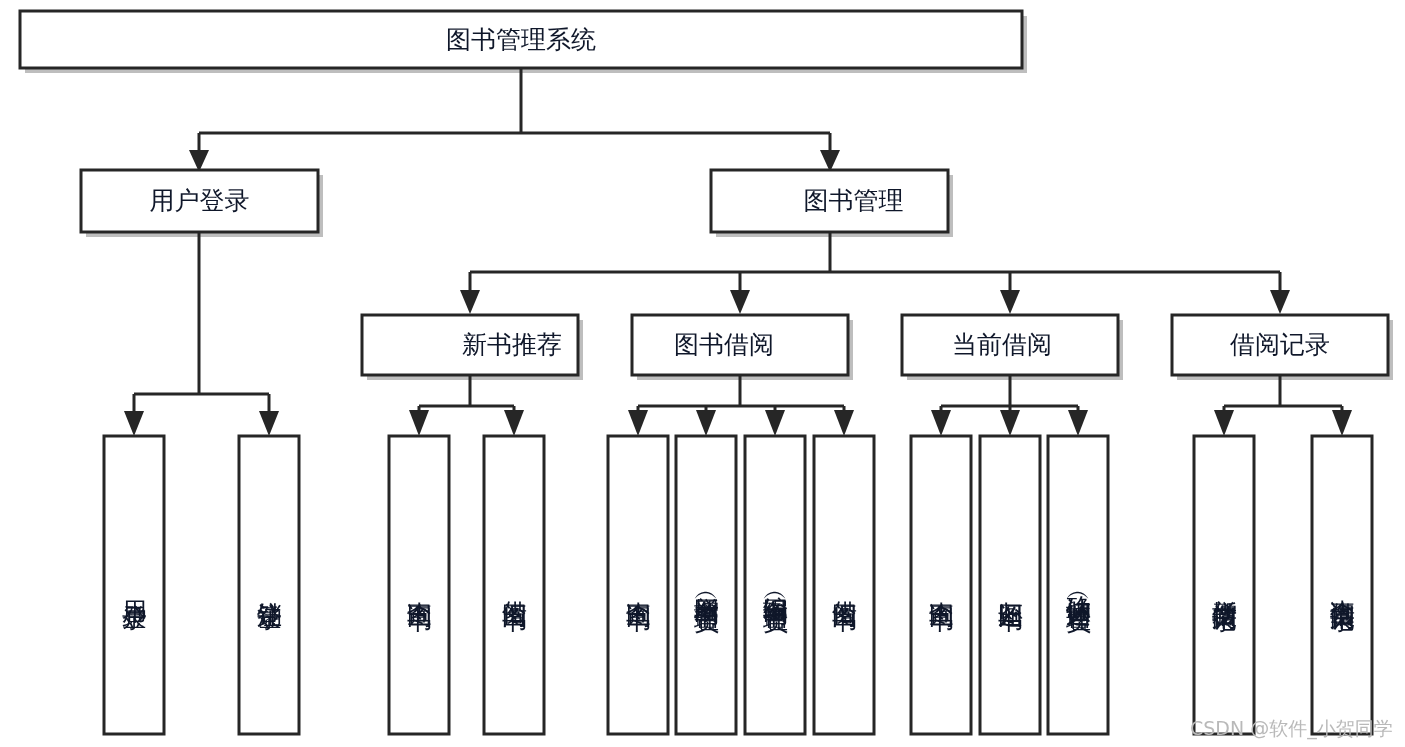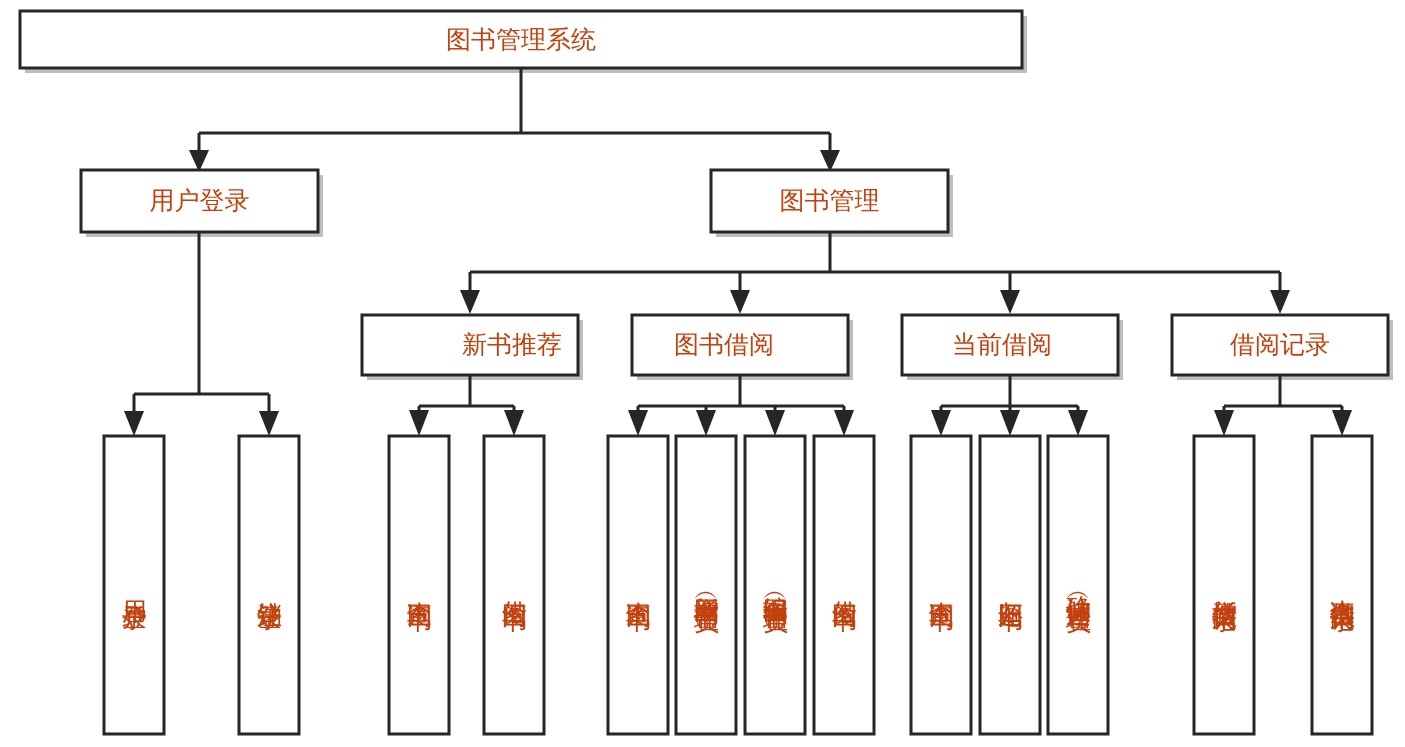--- a/index.html
+++ b/index.html
@@ -42,21 +42,21 @@
     fill: none;
   }
   .arrowhead {
     fill: #262626;
   }
   .node-label {
     position: absolute;
     display: flex;
     align-items: center;
     justify-content: center;
-    color: #c2410c;
+    color: #0f172a;
     font-family: "DejaVu Sans", "Liberation Sans", sans-serif;
     line-height: 1.12;
     pointer-events: none;
     user-select: none;
   }
   .horiz-label {
     font-size: 25px;
     letter-spacing: 0px;
   }
   .vert-label {
@@ -150,21 +150,21 @@
     <rect class="nodebox" x="980" y="436" width="60" height="298"></rect>
     <rect class="nodebox" x="1048" y="436" width="60" height="298"></rect>
 
     <rect class="nodebox" x="1194" y="436" width="60" height="298"></rect>
     <rect class="nodebox" x="1312" y="436" width="60" height="298"></rect>
   </svg>
 
   <div class="node-label horiz-label" style="left:20px; top:11px; width:1002px; height:57px;">图书管理系统</div>
 
   <div class="node-label horiz-label" style="left:81px; top:170px; width:237px; height:62px;">用户登录</div>
-  <div class="node-label horiz-label" style="left:711px; top:170px; width:237px; height:62px;">图书管理</div>
+  <div class="node-label horiz-label" style="left:711px; top:170px; width:237px; height:62px;padding-left:24px;">图书管理</div>
 
   <div class="node-label horiz-label" style="left:362px; top:315px; width:216px; height:60px;margin-left:42px;">新书推荐</div>
   <div class="node-label horiz-label" style="left:632px; top:315px; width:184px; height:60px;">图书借阅</div>
   <div class="node-label horiz-label" style="left:902px; top:315px; width:200px; height:60px;">当前借阅</div>
   <div class="node-label horiz-label" style="left:1172px; top:315px; width:216px; height:60px;">借阅记录</div>
 
   <div class="node-label" style="left:104px; top:436px; width:60px; height:298px;">
     <span class="vert-label">用户登录</span>
   </div>
   <div class="node-label" style="left:239px; top:436px; width:60px; height:298px;">
@@ -201,13 +201,14 @@
     <span class="vert-label">确认归还（管理员）</span>
   </div>
 
   <div class="node-label" style="left:1194px; top:436px; width:60px; height:298px;">
     <span class="vert-label">新增借阅记录</span>
   </div>
   <div class="node-label" style="left:1312px; top:436px; width:60px; height:298px;">
     <span class="vert-label">查询借阅记录</span>
   </div>
 
+  <div class="watermark">CSDN @软件_小贺同学</div>
 </div>
 
 </body></html>

